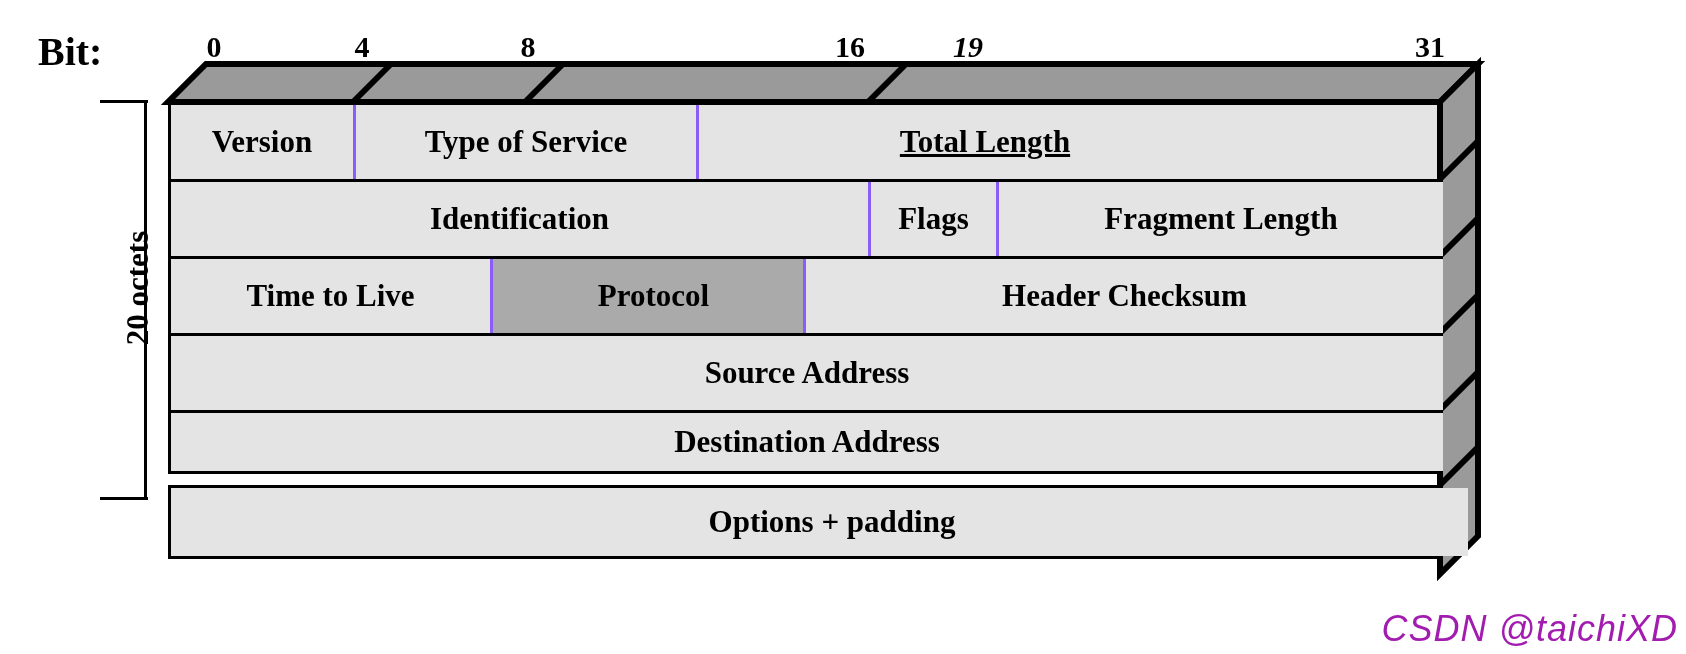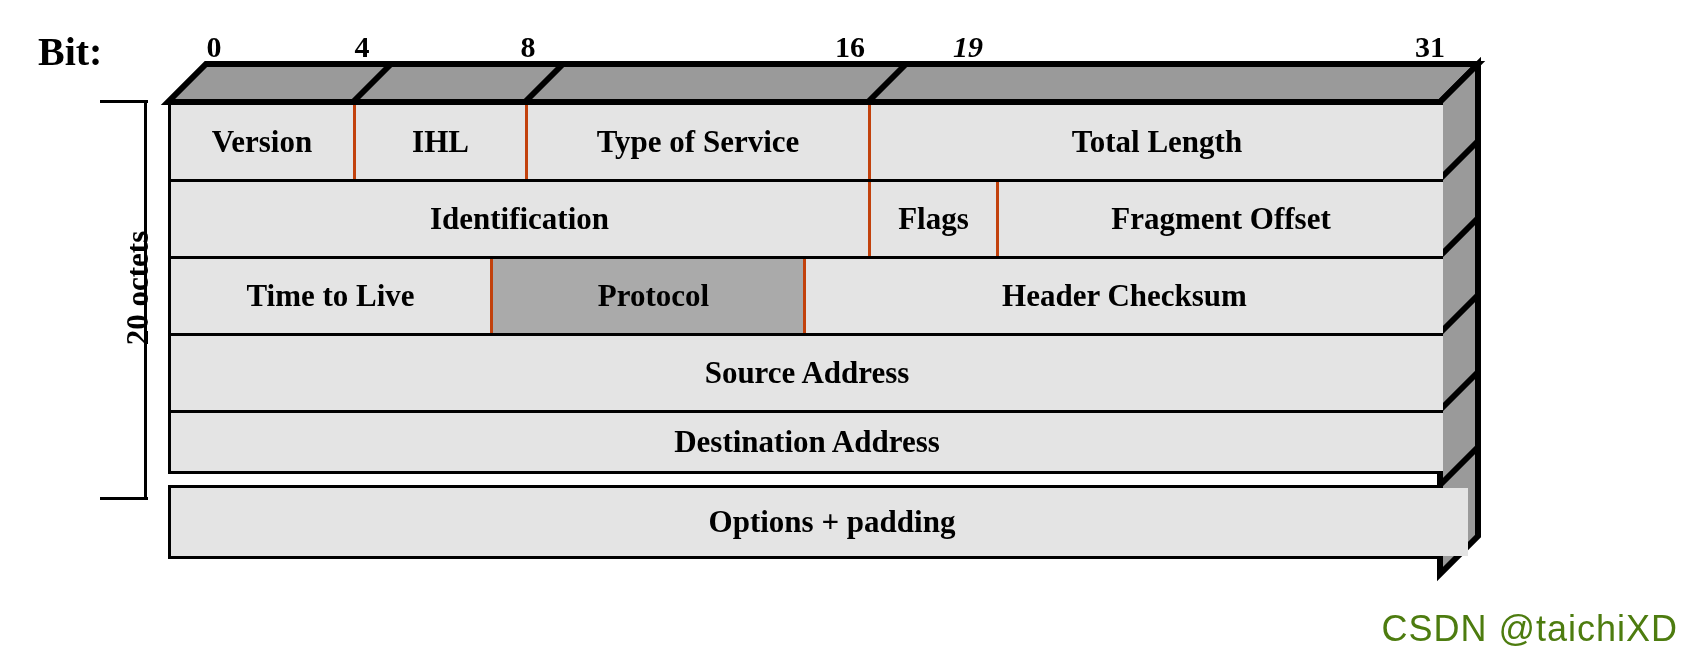--- a/index.html
+++ b/index.html
@@ -84,34 +84,35 @@
     position:relative;
     box-sizing:border-box;
     background:#e4e4e4;
     display:flex;
     align-items:center;
     justify-content:center;
     font-weight:bold;
     font-size:31px;
     color:#000;
     white-space:nowrap;
-    border-right:3px solid #c2410c;
+    border-right:3px solid #8b5cf6;
   }
   .cell:last-child{border-right:none;}
   .cell.hl{background:#aaaaaa;}
 
   
   #watermark{
     position:absolute;
     right:8px;bottom:4px;
     font-family:"Liberation Sans", sans-serif;
     font-size:36px;
-    color:#4d7c0f;
+    color:#a21caf;
     letter-spacing:1px;
     white-space:nowrap;
+    font-style:italic;
   }
 </style>
 </head>
 <body>
 
 <div id="stage">
 
   <div id="bit-caption" class="bit-label">Bit:</div>
   <div id="bit-ticks">
       <div class="tick" style="left: 214px; transform: translateX(-50%);">0</div>
@@ -140,28 +141,27 @@
         <polygon points="0,38 38,0 38,472 0,510" fill="#9a9a9a" stroke="#000000" stroke-width="6"></polygon>
         <line x1="0" y1="115" x2="38" y2="77" stroke="#000000" stroke-width="6"></line>
         <line x1="0" y1="192" x2="38" y2="154" stroke="#000000" stroke-width="6"></line>
         <line x1="0" y1="269" x2="38" y2="231" stroke="#000000" stroke-width="6"></line>
         <line x1="0" y1="346" x2="38" y2="308" stroke="#000000" stroke-width="6"></line>
         <line x1="0" y1="421" x2="38" y2="383" stroke="#000000" stroke-width="6"></line>
       </svg>
     <div id="rows">
         <div class="row" style="top: 0px; height: 80px;">
           <div class="cell" style="width: 185px; flex: 0 0 185px;">Version</div>
-          <div class="cell" style="width: 172px; flex: 0 0 172px;">IHL</div>
           <div class="cell" style="width: 343px; flex: 0 0 343px;">Type of Service</div>
-          <div class="cell" style="width: 572px; flex: 0 0 572px;">Total Length</div>
+          <div class="cell" style="width: 572px; flex: 0 0 572px; text-decoration: underline;">Total Length</div>
         </div>
         <div class="row" style="top: 77px; height: 80px;">
           <div class="cell" style="width: 700px; flex: 0 0 700px; text-align: right;">Identification</div>
           <div class="cell" style="width: 128px; flex: 0 0 128px;">Flags</div>
-          <div class="cell" style="width: 444px; flex: 0 0 444px;">Fragment Offset</div>
+          <div class="cell" style="width: 444px; flex: 0 0 444px;">Fragment Length</div>
         </div>
         <div class="row" style="top: 154px; height: 80px;">
           <div class="cell" style="width: 322px; flex: 0 0 322px;">Time to Live</div>
           <div class="cell hl" style="width: 313px; flex: 0 0 313px; padding-left: 11px;">Protocol</div>
           <div class="cell" style="width: 637px; flex: 0 0 637px;">Header Checksum</div>
         </div>
         <div class="row" style="top: 231px; height: 80px;">
           <div class="cell" style="width: 1272px; flex: 0 0 1272px;">Source Address</div>
         </div>
         <div class="row" style="top: 308px; height: 64px;">

